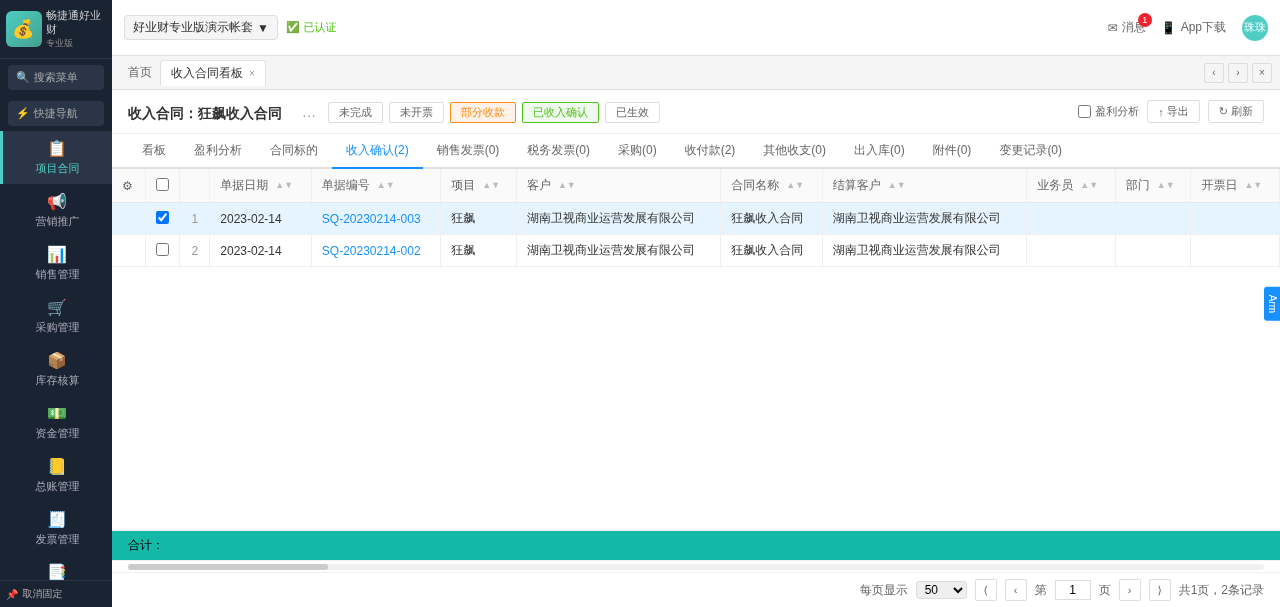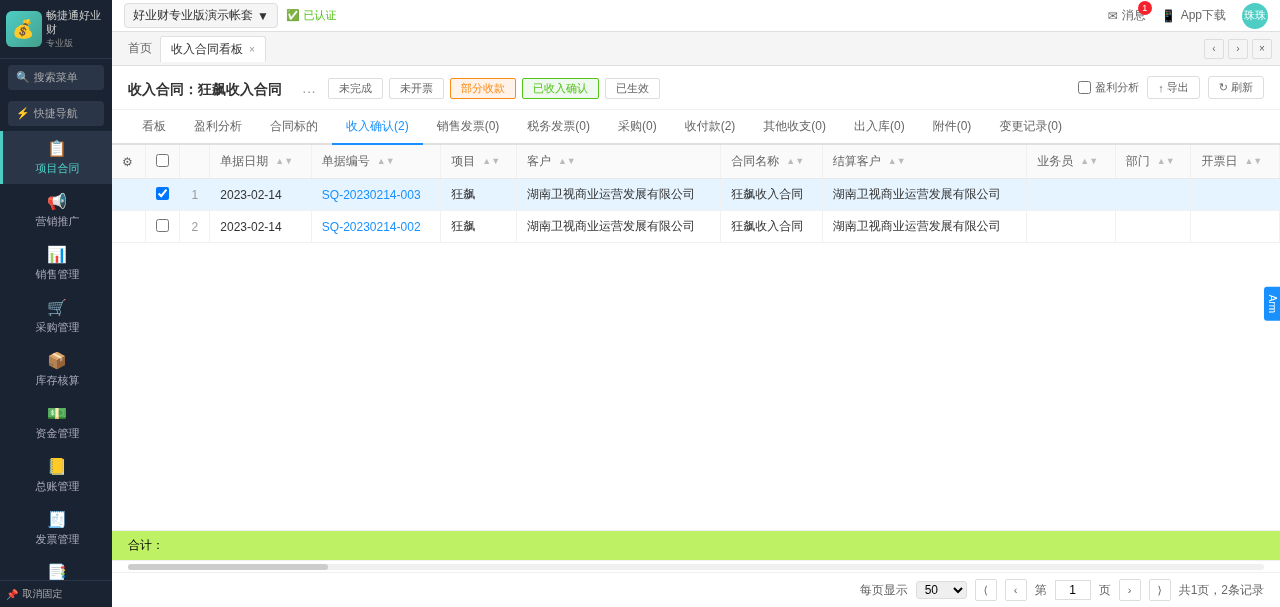--- a/index.html
+++ b/index.html
@@ -17,21 +17,21 @@
     .sidebar-nav-btn button { width: 100%; background: #2a3547; border: none; color: #aaa; padding: 5px 8px; border-radius: 4px; cursor: pointer; font-size: 11px; display: flex; align-items: center; gap: 4px; }
     .sidebar-item { display: flex; flex-direction: column; align-items: center; padding: 8px 4px; cursor: pointer; color: #aab; font-size: 11px; gap: 3px; border-left: 3px solid transparent; }
     .sidebar-item.active { background: #2a3547; border-left-color: #4ecdc4; color: #4ecdc4; }
     .sidebar-item-icon { font-size: 16px; }
     .sidebar-footer { margin-top: auto; border-top: 1px solid #2a3547; padding: 6px; display: flex; align-items: center; gap: 4px; color: #aaa; font-size: 10px; cursor: pointer; }
 
     
     .main { flex: 1; display: flex; flex-direction: column; overflow: hidden; }
 
     
-    .topbar { background: #fff; height: 32px; display: flex; align-items: center; padding: 12px 12px; border-bottom: 1px solid #e0e0e0; gap: 8px; }
+    .topbar { background: #fff; height: 56px; display: flex; align-items: center; padding: 12px 12px; border-bottom: 1px solid #e0e0e0; gap: 8px; }
     .topbar-company { display: flex; align-items: center; gap: 4px; font-size: 12px; color: #333; background: #f5f5f5; border: 1px solid #ddd; border-radius: 4px; padding: 3px 8px; cursor: pointer; }
     .topbar-certified { display: flex; align-items: center; gap: 4px; color: #52c41a; font-size: 11px; }
     .topbar-right { margin-left: auto; display: flex; align-items: center; gap: 16px; }
     .topbar-icon-btn { display: flex; align-items: center; gap: 4px; cursor: pointer; color: #666; font-size: 12px; position: relative; }
     .badge { background: #f5222d; color: white; border-radius: 8px; font-size: 9px; padding: 0 4px; min-width: 14px; height: 14px; display: flex; align-items: center; justify-content: center; position: absolute; top: -6px; right: -6px; }
     .topbar-avatar { width: 26px; height: 26px; background: #4ecdc4; border-radius: 50%; display: flex; align-items: center; justify-content: center; color: white; font-size: 11px; cursor: pointer; }
 
     
     .tabbar { background: #f5f5f5; height: 34px; display: flex; align-items: center; padding: 0 8px; border-bottom: 1px solid #e0e0e0; gap: 0; }
     .tab-home { color: #666; padding: 4px 8px; cursor: pointer; font-size: 12px; }
@@ -66,21 +66,21 @@
     td { padding: 7px 10px; border-bottom: 1px solid #f0f0f0; color: #333; white-space: nowrap; border-right: 1px solid #f0f0f0; }
     tr.row-selected { background: #e6f4ff; }
     .th-sort { display: flex; align-items: center; gap: 7px; cursor: pointer; }
     .sort-icon { color: #bbb; font-size: 9px; display: flex; flex-direction: column; line-height: 0.8; }
     .link { color: #1890ff; cursor: pointer; text-decoration: none; }
     .settings-icon { color: #666; cursor: pointer; }
     .checkbox-cell { width: 30px; text-align: center; }
     .num-cell { width: 30px; text-align: center; color: #999; }
 
     
-    .table-footer { background: #bef264; border-top: 1px solid #f0f0f0; padding: 6px 16px; display: flex; align-items: center; }
+    .table-footer { background: #14b8a6; border-top: 1px solid #f0f0f0; padding: 6px 16px; display: flex; align-items: center; }
 
     
     .scrollbar-area { background: #fff; border-top: 1px solid #f0f0f0; height: 12px; display: flex; align-items: center; padding: 0 16px; }
     .scrollbar-track { flex: 1; height: 6px; background: #f0f0f0; border-radius: 3px; }
     .scrollbar-thumb { width: 200px; height: 6px; background: #ccc; border-radius: 3px; margin-left: 0; }
 
     
     .pagination { background: #fff; padding: 6px 16px; display: flex; align-items: center; justify-content: flex-end; gap: 8px; border-top: 1px solid #f0f0f0; }
     .pagination-label { font-size: 12px; color: #666; }
     .pagination-select { border: 1px solid #ddd; border-radius: 3px; padding: 0 4px; font-size: 12px; }

